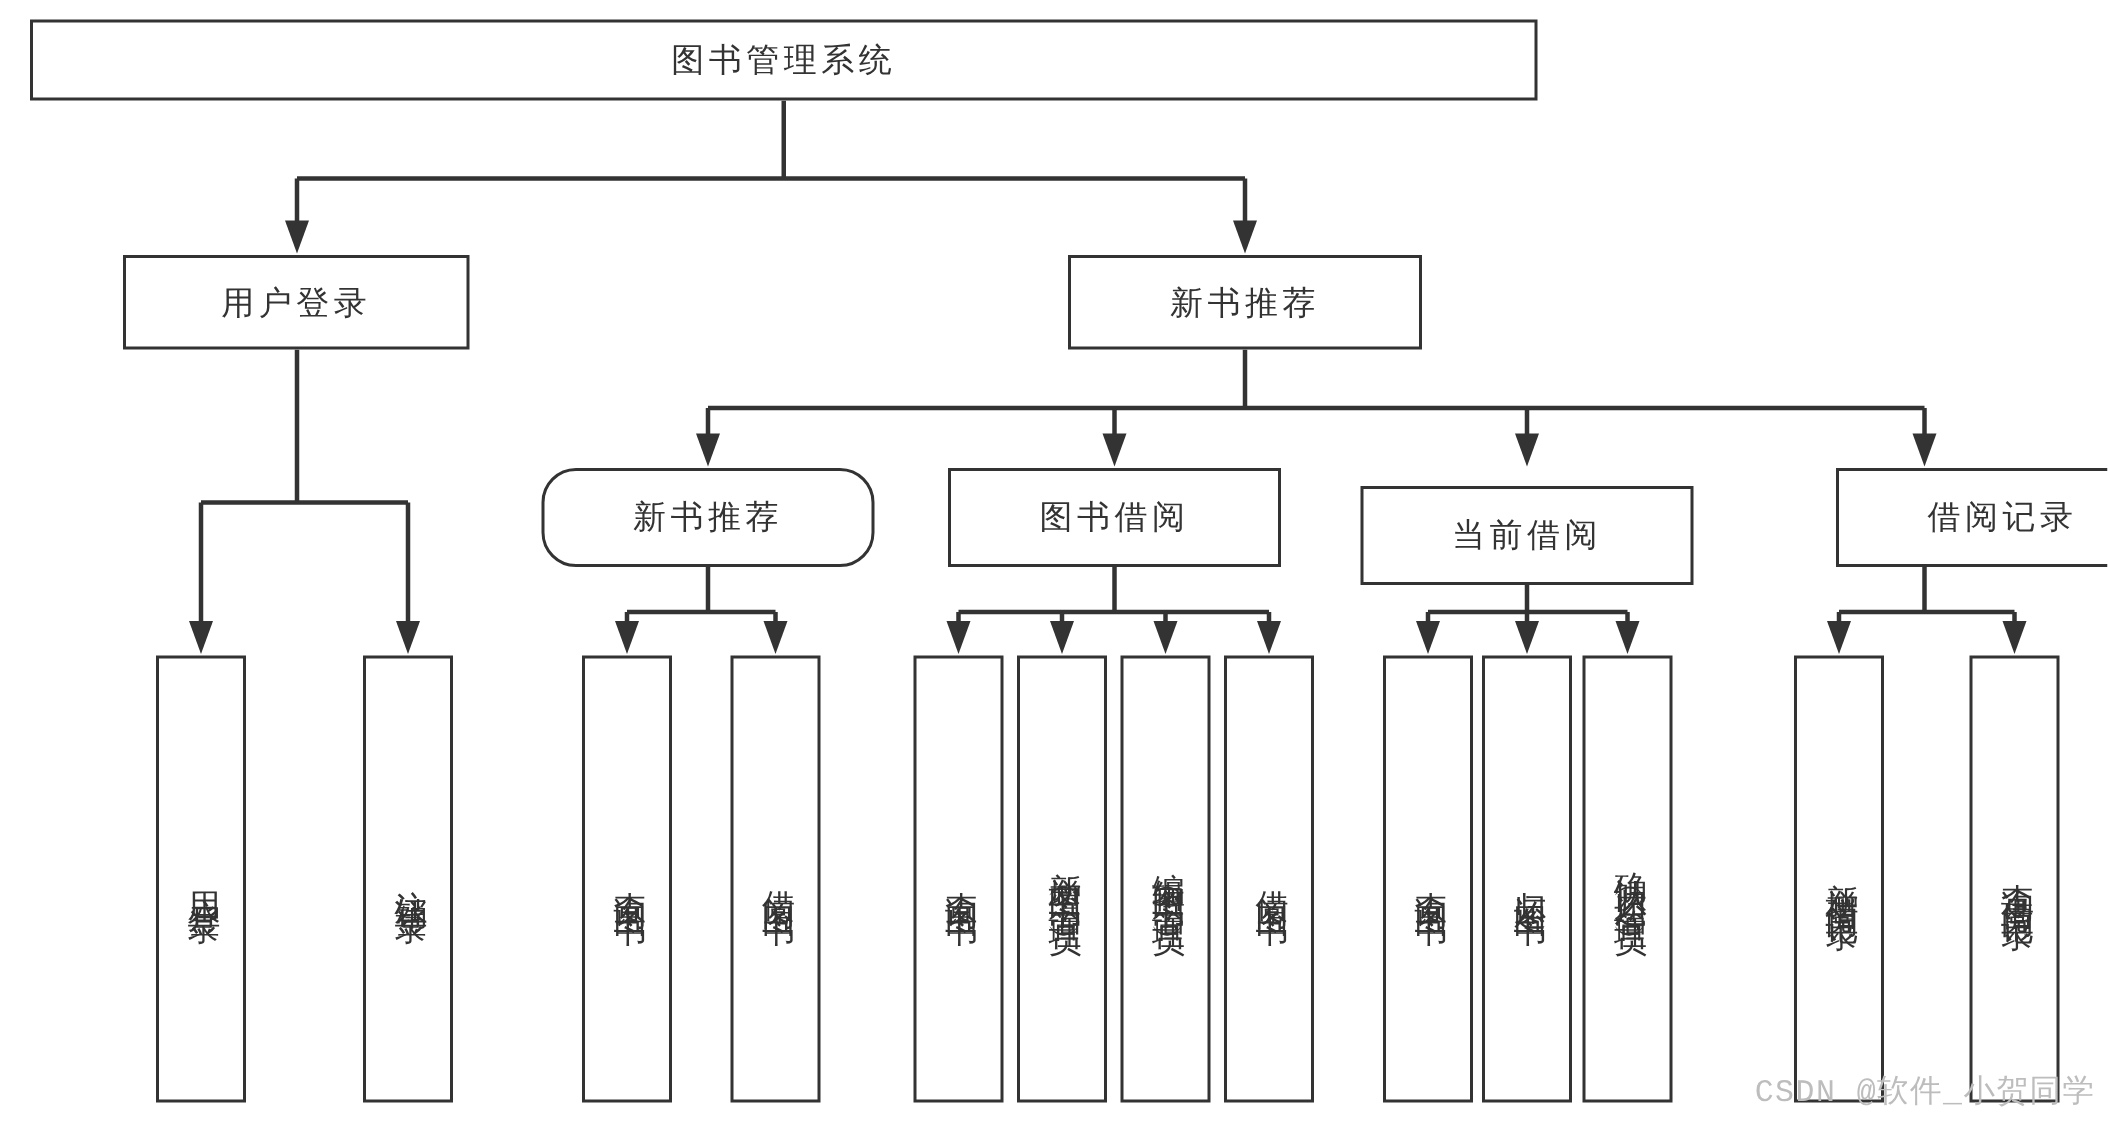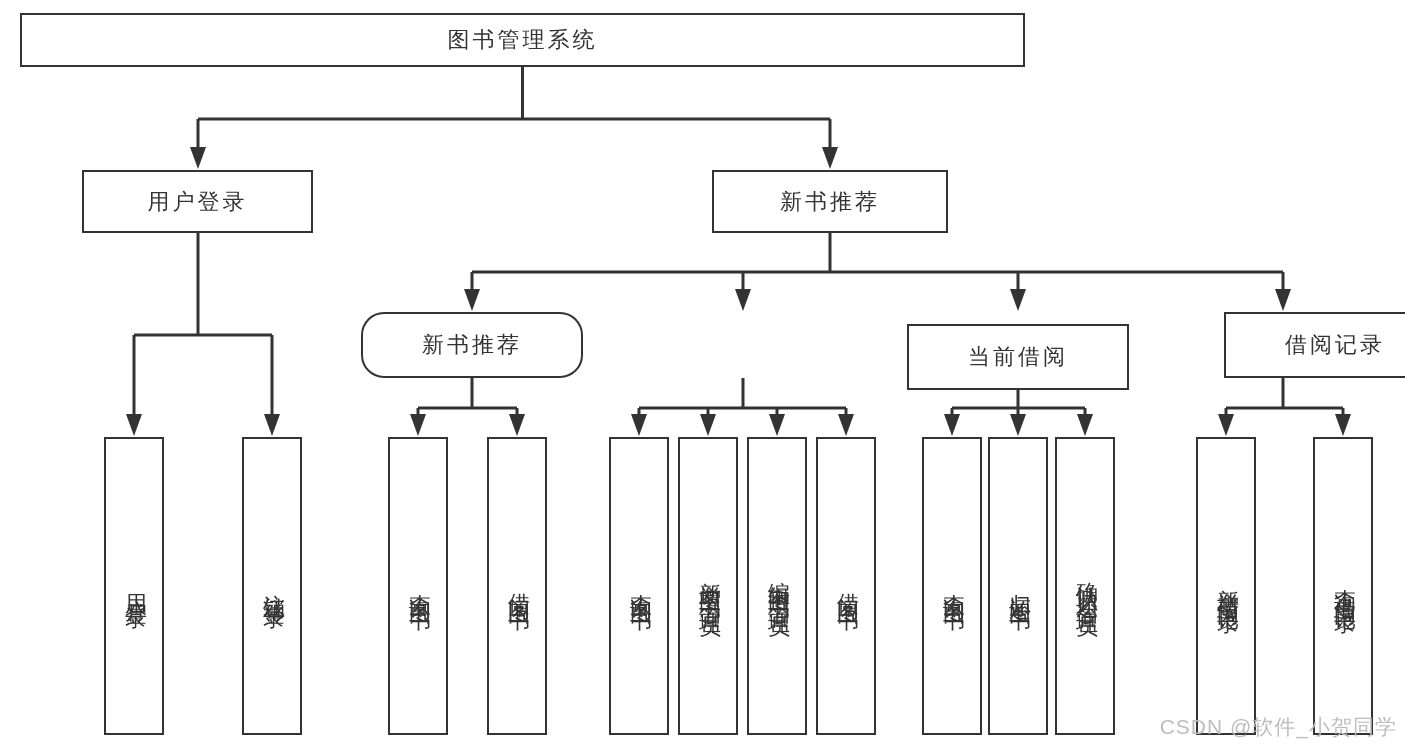--- a/index.html
+++ b/index.html
@@ -68,20 +68,21 @@
   .n-f12 { left: 1313px; }
   .watermark {
     position: absolute;
     right: 8px;
     bottom: 6px;
     font-size: 21px;
     color: #bdbdbd;
     letter-spacing: 1px;
     white-space: nowrap;
     z-index: 5;
+    font-family: Liberation Mono, monospace;
   }
 </style>
 </head>
 <body>
 
 <div class="canvas">
 
   <svg class="wires" viewBox="0 0 1405 747" xmlns="http://www.w3.org/2000/svg">
     <g stroke="#333333" stroke-width="3" fill="none">
 
@@ -150,20 +151,21 @@
       <polygon points="1335,414 1351,414 1343,436"></polygon>
     </g>
   </svg>
 
   <div class="node h n-root">图书管理系统</div>
 
   <div class="node h n-l1a">用户登录</div>
   <div class="node h n-l1b">新书推荐</div>
 
   <div class="node h n-l2a">新书推荐</div>
+  <div class="node h n-l2b">图书借阅</div>
   <div class="node h n-l2c">当前借阅</div>
   <div class="node h n-l2d">借阅记录</div>
 
   <div class="node v leaf n-f0">
     <span>用户登录</span>
   </div>
   <div class="node v leaf n-f1">
     <span>注销登录</span>
   </div>
   <div class="node v leaf n-f2">

